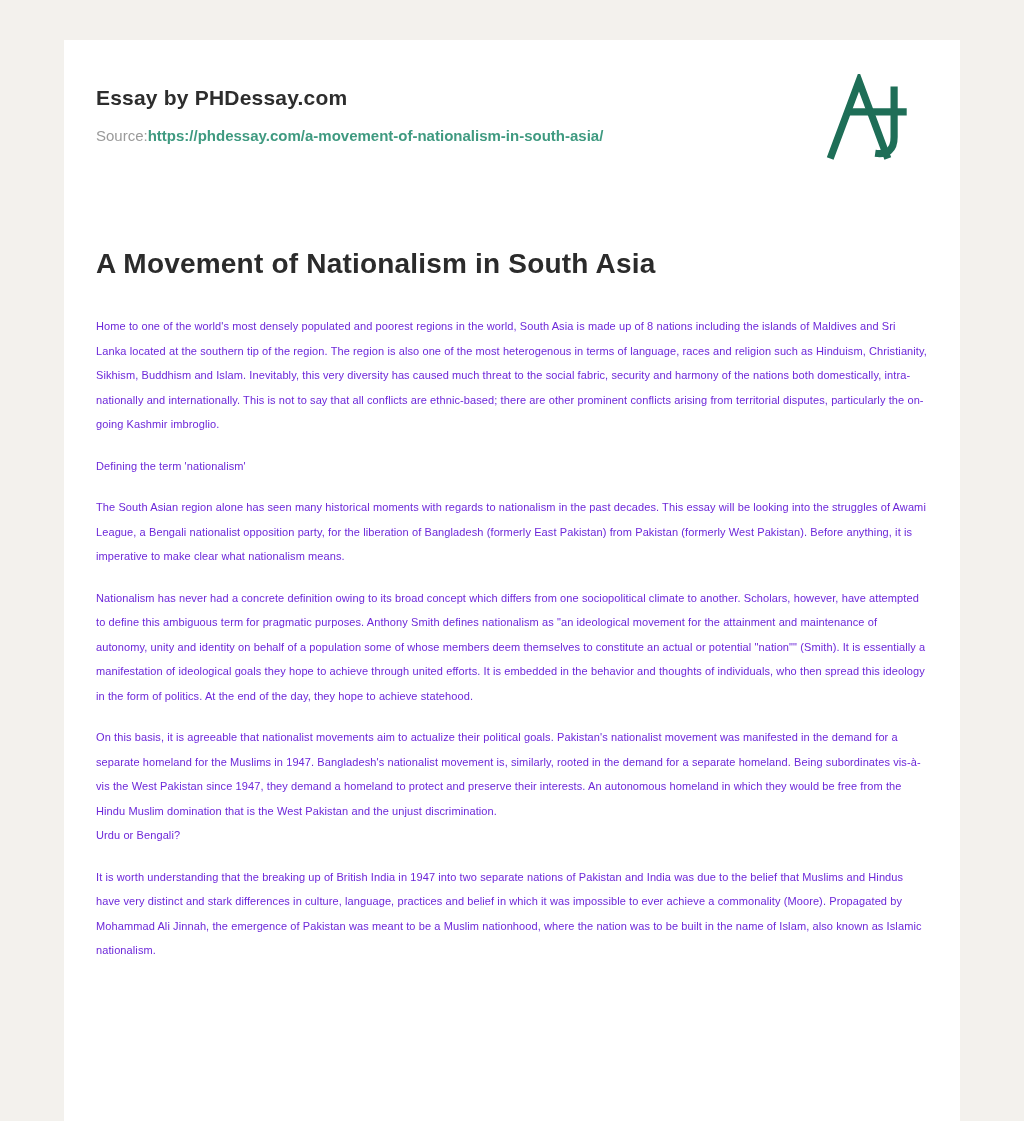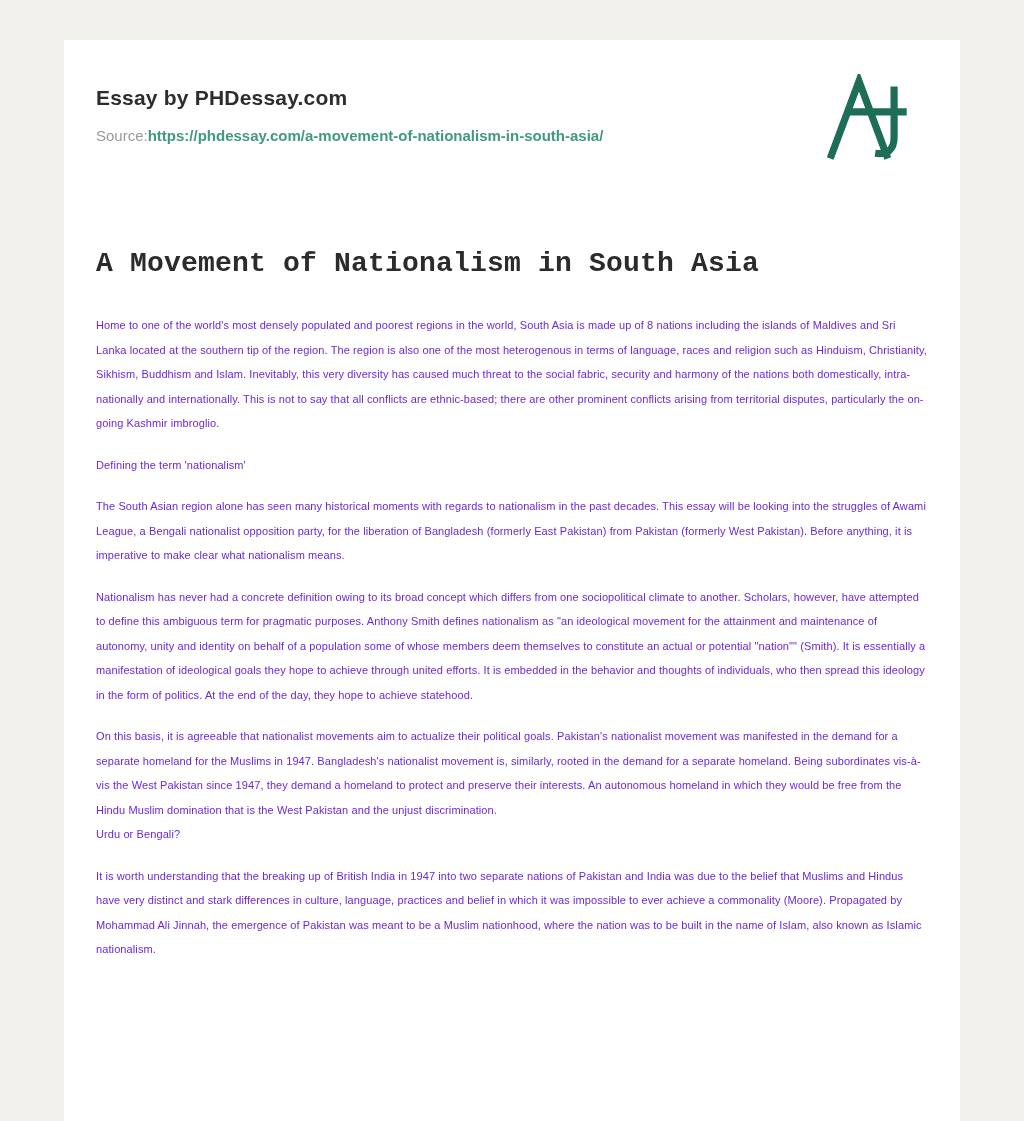--- a/index.html
+++ b/index.html
@@ -51,21 +51,21 @@
   }
   .logo {
     width: 92px;
     height: 90px;
     margin-right: 14px;
     margin-top: -12px;
     flex: 0 0 auto;
   }
   .article-title {
     margin-top: 84px;
-    font-family: Liberation Mono, monospace;
+    font-family: Liberation Sans, sans-serif;
     font-weight: 600;
     font-size: 28px;
     color: #2b2b2b;
     letter-spacing: 0.2px;
   }
   .article-body {
     margin-top: 34px;
   }
   .article-body p {
     font-size: 11px;

